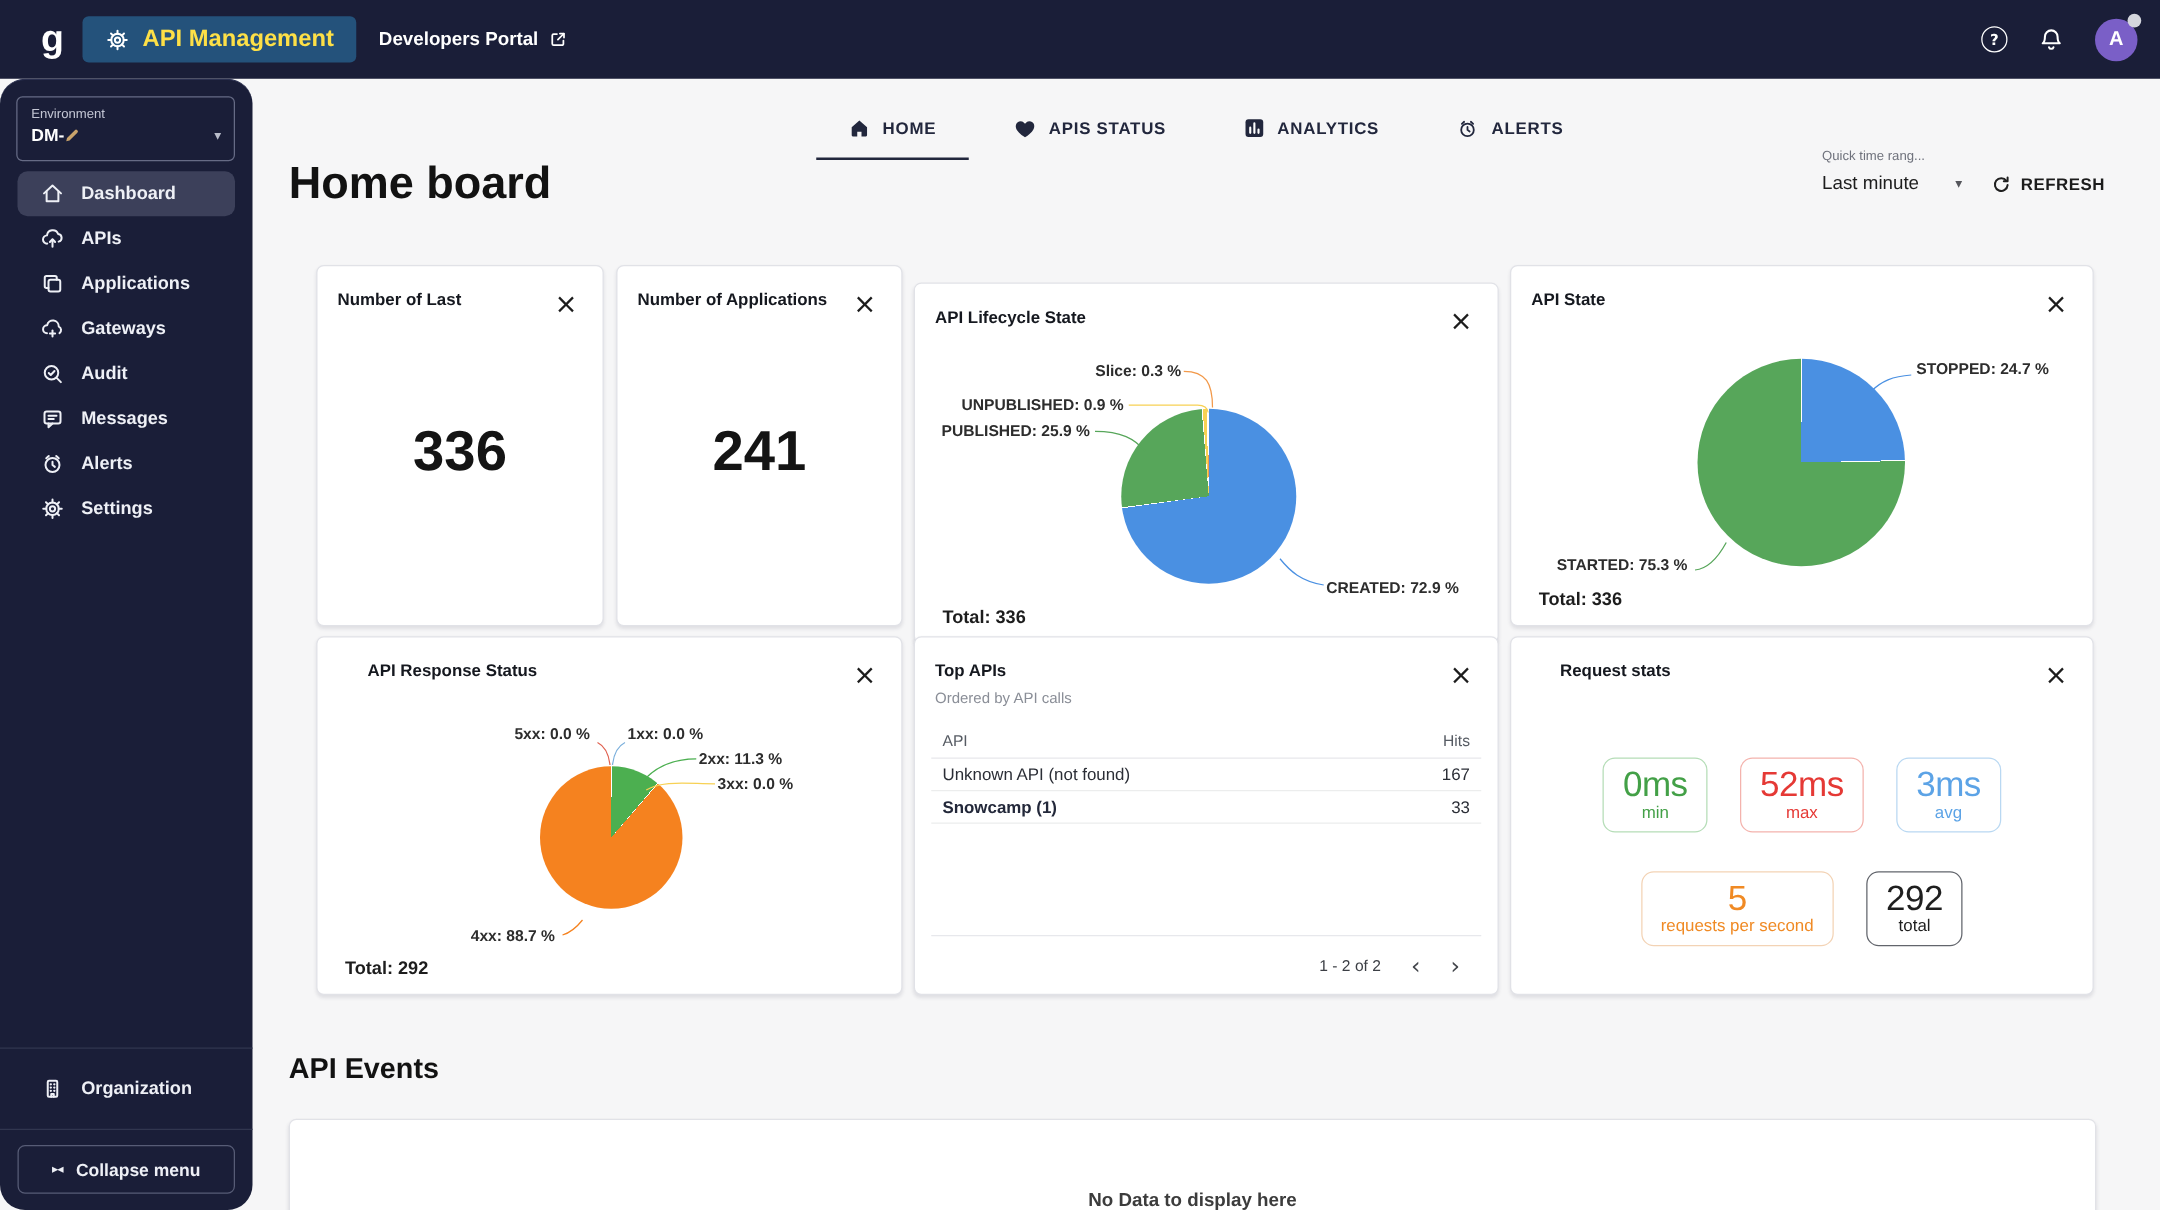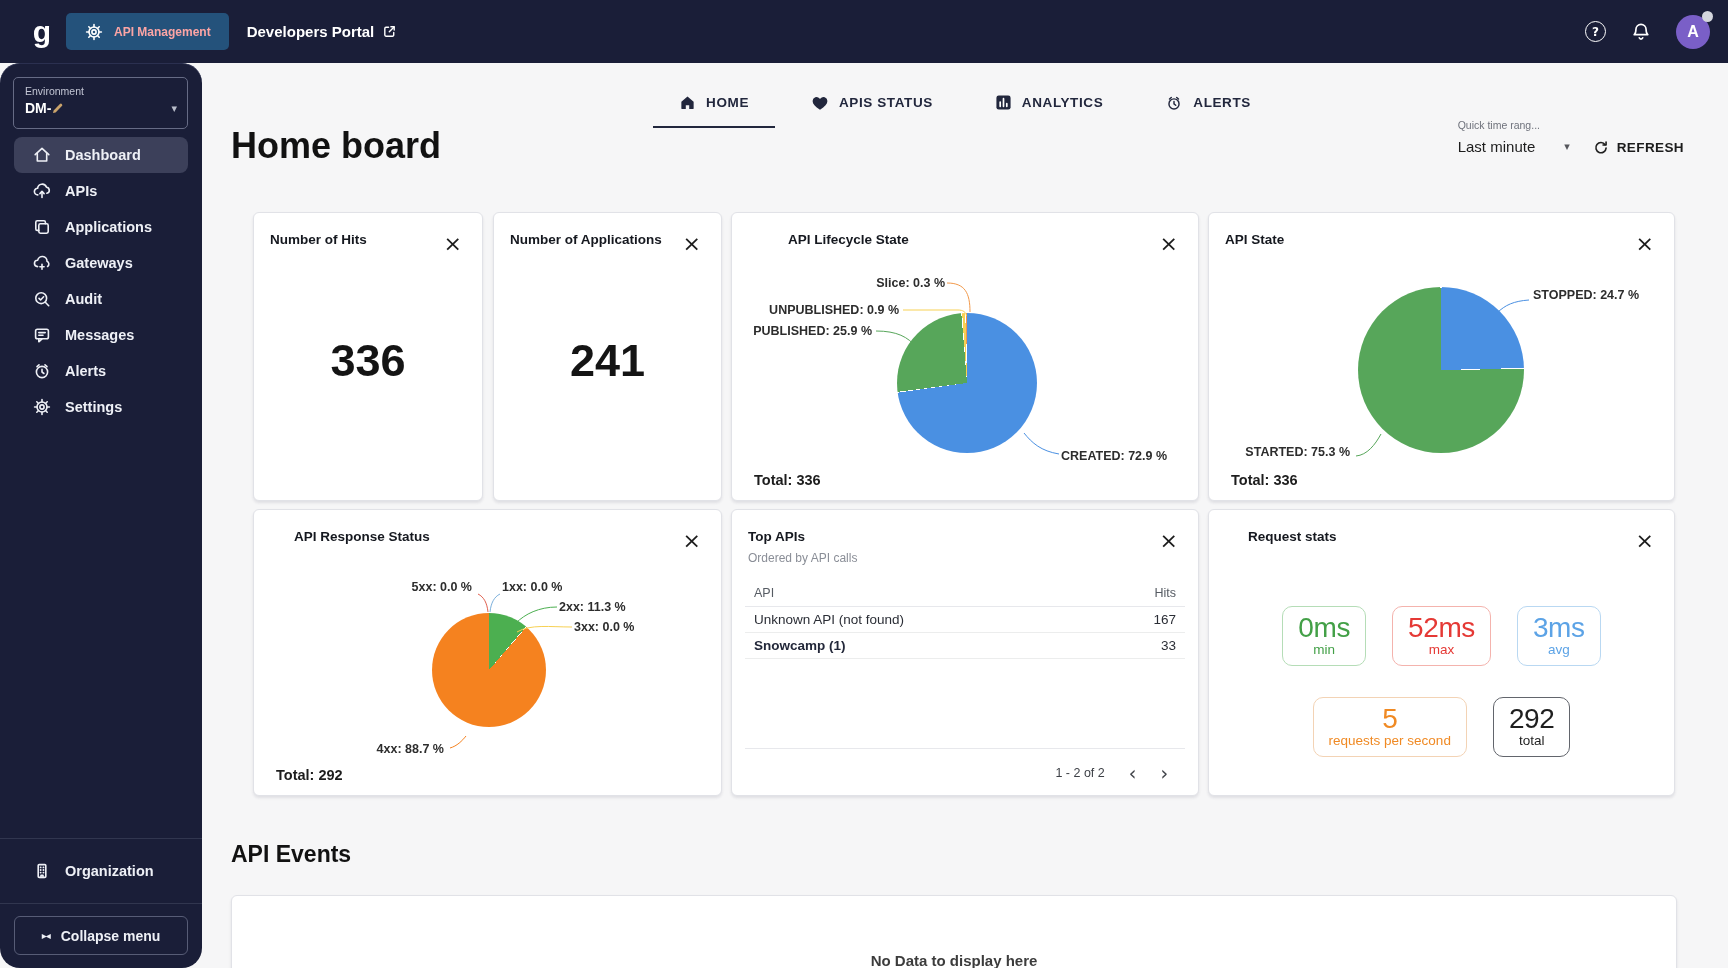--- a/index.html
+++ b/index.html
@@ -5,21 +5,21 @@
   * { margin:0; padding:0; box-sizing:border-box; }
   html,body { width:1728px; height:968px; }
   body { font-family:"Liberation Sans","DejaVu Sans",sans-serif; background:#f6f6f7; }
   .glyph { font-family:"DejaVu Sans",sans-serif; }
   .screen { position:relative; width:1728px; height:968px; overflow:hidden; }
 
   
   .topbar { position:absolute; left:0; top:0; width:1728px; height:63px; background:#1a1e38; display:flex; align-items:center; z-index:5; }
   .logo { width:40px; margin-left:22px; color:#fff; font-weight:700; font-size:30px; text-align:center; cursor:pointer; }
   .product-pill { margin-left:4px; height:37px; background:#24527b; border-radius:5px; display:flex; align-items:center; gap:10px; padding:0 18px; cursor:pointer; }
-  .product-pill span { color:#fca5a5; font-size:12px; font-weight:700; }
+  .product-pill span { color:#fde047; font-size:19px; font-weight:700; }
   .portal-link { margin-left:18px; display:flex; align-items:center; gap:8px; cursor:pointer; }
   .portal-link span { color:#fff; font-size:15px; font-weight:700; }
   .topbar-right { margin-left:auto; display:flex; align-items:center; gap:24px; padding-right:18px; }
   .help-circle { width:21px; height:21px; border:1.7px solid #fff; border-radius:50%; display:grid; place-items:center; color:#fff; font-size:12px; font-weight:700; cursor:pointer; }
   .avatar { position:relative; width:34px; height:34px; border-radius:50%; background:#7a5fc7; display:grid; place-items:center; color:#fff; font-size:16px; font-weight:700; cursor:pointer; }
   .avatar .dot { position:absolute; right:-3px; top:-4px; width:11px; height:11px; border-radius:50%; background:#d4d6dd; }
 
   
   .sidebar { position:absolute; left:0; top:63px; width:202px; bottom:0; background:#1a1e38; border-top:1px solid #2b3050;border-radius:20px; }
   .env-box { position:absolute; left:13px; top:13px; width:175px; height:52px; border:1px solid #666b85; border-radius:5px; padding:7px 10px 0 11px; cursor:pointer; }
@@ -49,21 +49,21 @@
   .tc-select span.val { font-size:15px; color:#1d1d1d; }
   .tc-caret { margin-left:auto; color:#55565c; font-size:11px; }
   .refresh-btn { display:flex; align-items:center; gap:8px; background:none; border:none; cursor:pointer; margin-bottom:-1px; }
   .refresh-btn span { font-size:13.5px; font-weight:700; letter-spacing:.4px; color:#1c1c1c; }
 
   .card { position:absolute; background:#fff; border:1px solid #e1e2e7; border-radius:6px; box-shadow:0 2px 3px rgba(25,30,58,.10); }
   .card-title { font-size:13.5px; font-weight:700; color:#15181f; }
   .card-close { position:absolute; top:22px; right:20px; font-size:22px; line-height:18px; color:#1c1c1c; cursor:pointer; }
   .c-napis   { left:51px;  top:149px; width:230px; height:289px; display:flex; flex-direction:column; }
   .c-napps   { left:291px; top:149px; width:229px; height:289px; display:flex; flex-direction:column; }
-  .c-lifecycle { left:529px; top:149px; width:468px; height:289px;padding-left:40px; }
+  .c-lifecycle { left:529px; top:163px; width:468px; height:289px; }
   .c-state   { left:1006px; top:149px; width:467px; height:289px; }
   .c-response{ left:51px;  top:446px; width:469px; height:287px;padding-left:24px; }
   .c-topapis { left:529px; top:446px; width:468px; height:287px; }
   .c-reqstats{ left:1006px; top:446px; width:467px; height:287px;padding-left:23px; }
   .card-pad { padding:19px 20px 0 16px; }
   .big-num { flex:1; display:flex; align-items:center; justify-content:center; padding-bottom:26px; font-size:45px; font-weight:700; color:#141414; }
 
   .pie { position:absolute; border-radius:50%; }
   .pie-lifecycle { left:165px; top:100px; width:140px; height:140px; }
   .pie-state { left:149px; top:74px; width:166px; height:166px; }
@@ -280,21 +280,21 @@
       <button class="refresh-btn">
         <svg class="ic" width="17" height="17" viewBox="0 0 18 18" fill="none" stroke="#1f1f1f" stroke-width="1.7" stroke-linecap="round" stroke-linejoin="round">
             <path d="M13.9 6A5.4 5.4 0 1 0 14.9 9.6"></path>
             <path d="M14.9 3.2v3.2h-3.2"></path>
           </svg>
         <span>REFRESH</span>
       </button>
     </div>
 
     <section class="card c-napis">
-      <div class="card-pad card-title">Number of Hits</div>
+      <div class="card-pad card-title">Number of Last</div>
       <span class="card-close glyph">×</span>
       <div class="big-num">336</div>
     </section>
 
     <section class="card c-napps">
       <div class="card-pad card-title">Number of Applications</div>
       <span class="card-close glyph">×</span>
       <div class="big-num">241</div>
     </section>
 

